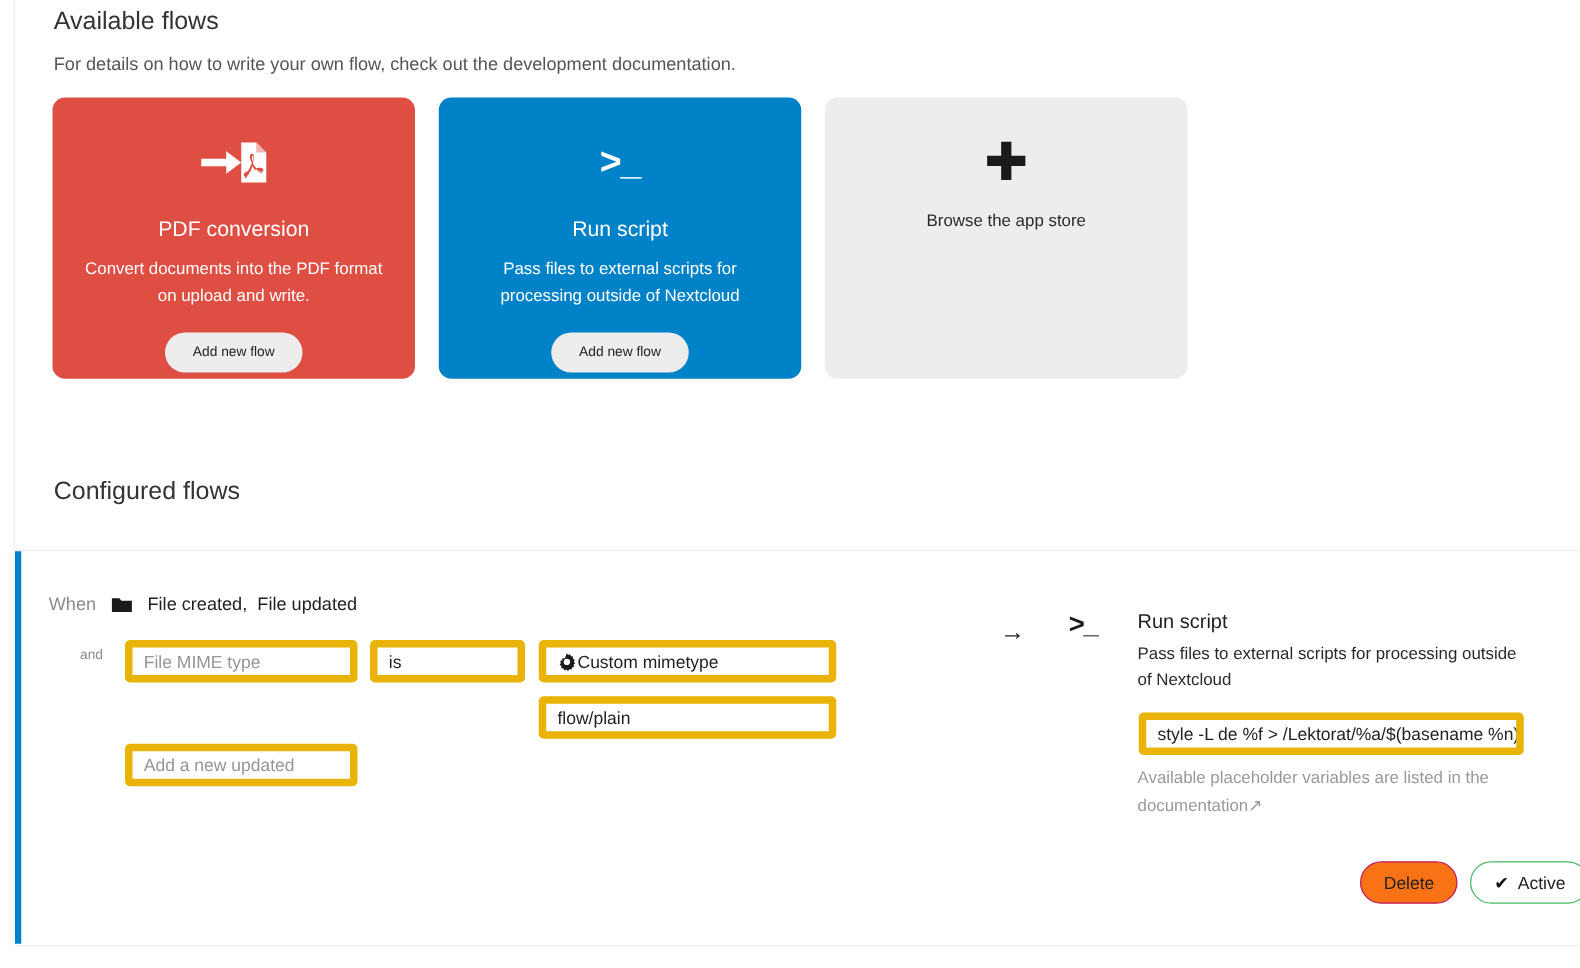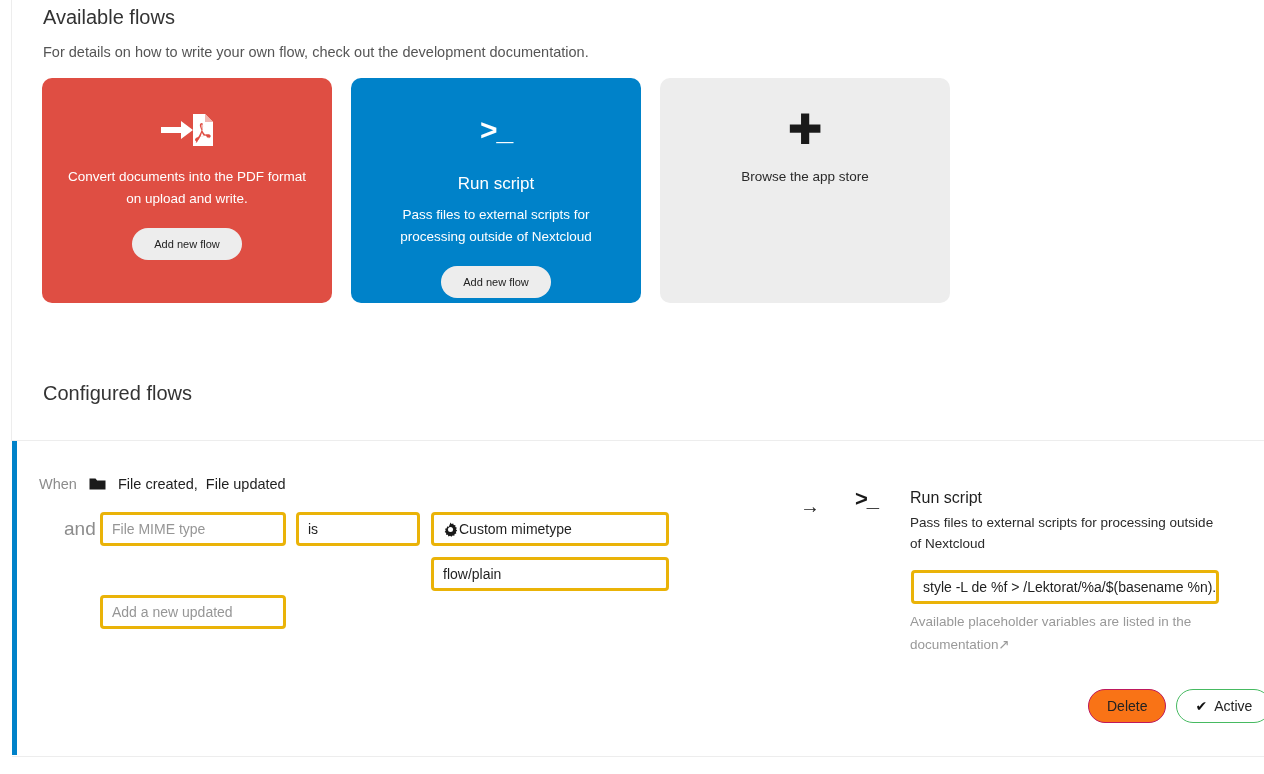--- a/index.html
+++ b/index.html
@@ -126,27 +126,27 @@
   .when-label {
     font-size: 14.5px; color: #8c8c8c;
     width: 50px;
   }
   .folder-icon { margin-right: 12px; display:flex; align-items:center; }
   .events { font-size: 14.5px; color: #1f1f1f; }
   .events .sep { color: #1f1f1f; }
 
   .and-label {
     position: absolute; left: 64px; top: 518px;
-    font-size: 19px; color: #8c8c8c;
+    font-size: 11px; color: #8c8c8c;
   }
 
   .field {
     position: absolute;
     height: 34px;
-    border: 3px solid #eab308;
+    border: 6px solid #eab308;
     border-radius: 4px;
     background: #ffffff;
     font-size: 14px;
     font-family: inherit;
     color: #1f1f1f;
     padding: 0 9px;
     display: flex; align-items: center;
     white-space: nowrap; overflow: hidden;
   }
   .field.placeholder { color: #969696; }
@@ -217,20 +217,21 @@
 
     <div class="card red">
       <div class="card-icon">
         <svg width="56" height="40" viewBox="0 0 56 40" aria-hidden="true">
           <path d="M2 17 h20 v-6 l12 9 -12 9 v-6 h-20 z" fill="#ffffff"></path>
           <path d="M34 4 h12 l8 8 v24 h-20 z" fill="#ffffff"></path>
           <path d="M46 4 l8 8 h-8 z" fill="#f0b5b0"></path>
           <path d="M43 13 c-1.6 0-2.4 1.3-2.1 3 .3 1.7 1.6 4.2 1.6 4.2 -.9 2.6-2.2 5.4-3.3 6.8 -1.8 .5-3.2 1.5-3.2 2.8 0 .9 .7 1.5 1.6 1.4 1.5-.2 2.7-2.2 3.7-4.4 1.6-.6 3.4-1.1 5-1.3 1.2 1.1 2.6 2 3.7 2 1.1 0 1.7-.7 1.7-1.6 0-1.1-1.2-1.7-2.8-1.7 -.9 0-1.9 .1-2.9 .4 -1.1-1.2-2.1-2.7-2.7-4.1 .4-1.6 .8-3.4 .8-4.6 0-1.8-.6-2.9-1.1-2.9z m.1 1.6c.4 0 .6 .5 .6 1.4 0 .8-.2 2-.5 3.2 -.4-1.2-.7-2.5-.7-3.3 0-.8 .2-1.3 .6-1.3z m-.2 8.1c.6 1.2 1.3 2.3 2.1 3.2 -1.2 .2-2.4 .5-3.5 .9 .5-1.2 1-2.7 1.4-4.1z m6.3 4.3c.9 0 1.5 .3 1.5 .7 0 .3-.2 .5-.7 .5 -.6 0-1.5-.5-2.4-1.1 .6-.1 1.1-.1 1.6-.1z m-10.1 3.5c-.6 1.1-1.3 2-1.8 2.1 -.3 .1-.5-.1-.5-.4 0-.5 .9-1.2 2.3-1.7z" fill="#df4e43"></path>
         </svg>
       </div>
+      <div class="card-title">PDF conversion</div>
       <div class="card-desc">Convert documents into the PDF format on upload and write.</div>
       <button class="card-btn">Add new flow</button>
     </div>
 
     <div class="card blue">
       <div class="card-icon">
         <span class="term-icon">&gt;_</span>
       </div>
       <div class="card-title">Run script</div>
       <div class="card-desc">Pass files to external scripts for processing outside of Nextcloud</div>

